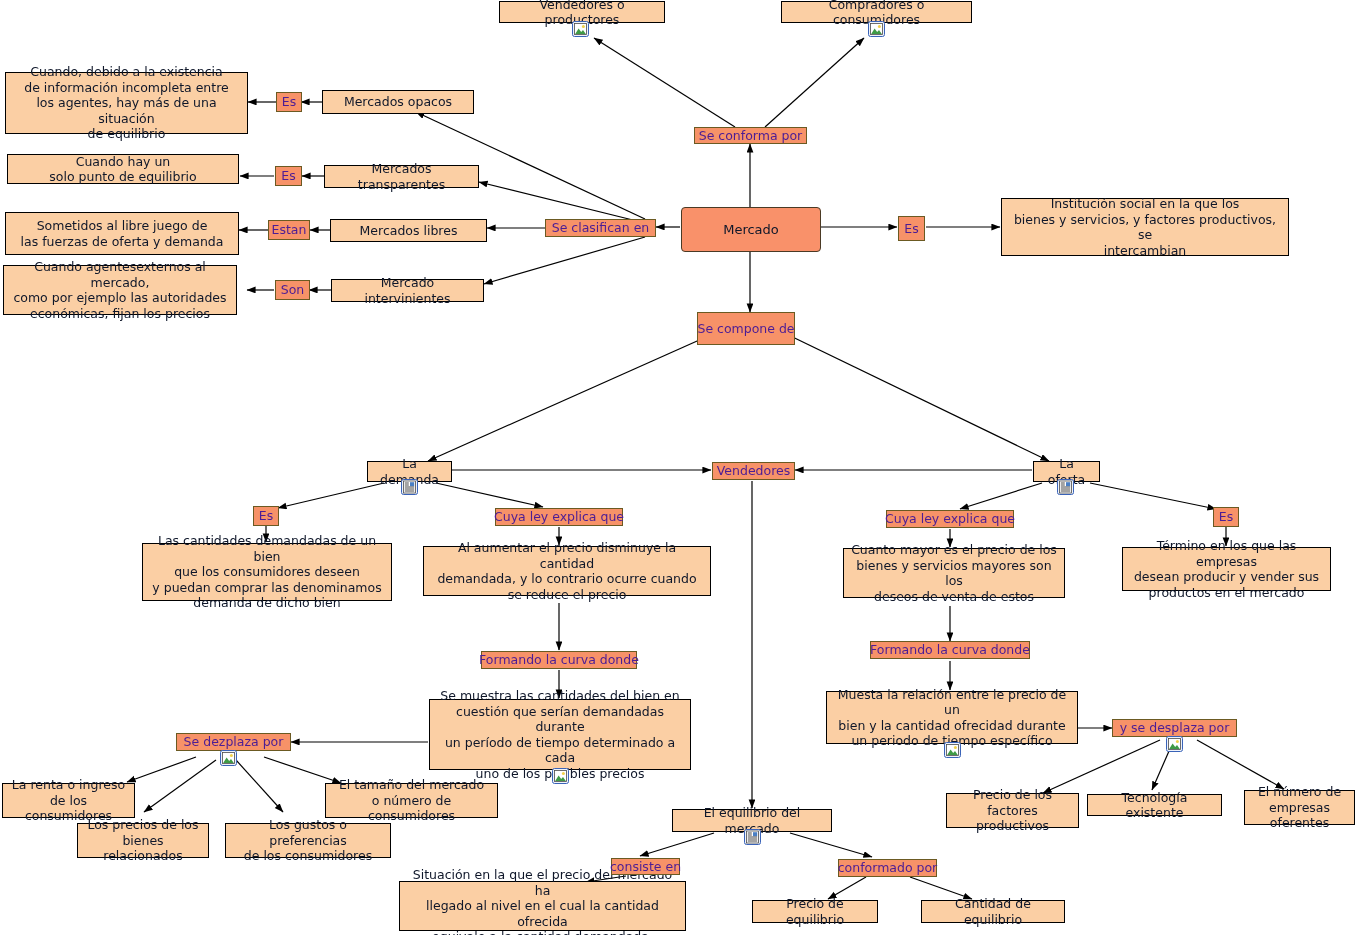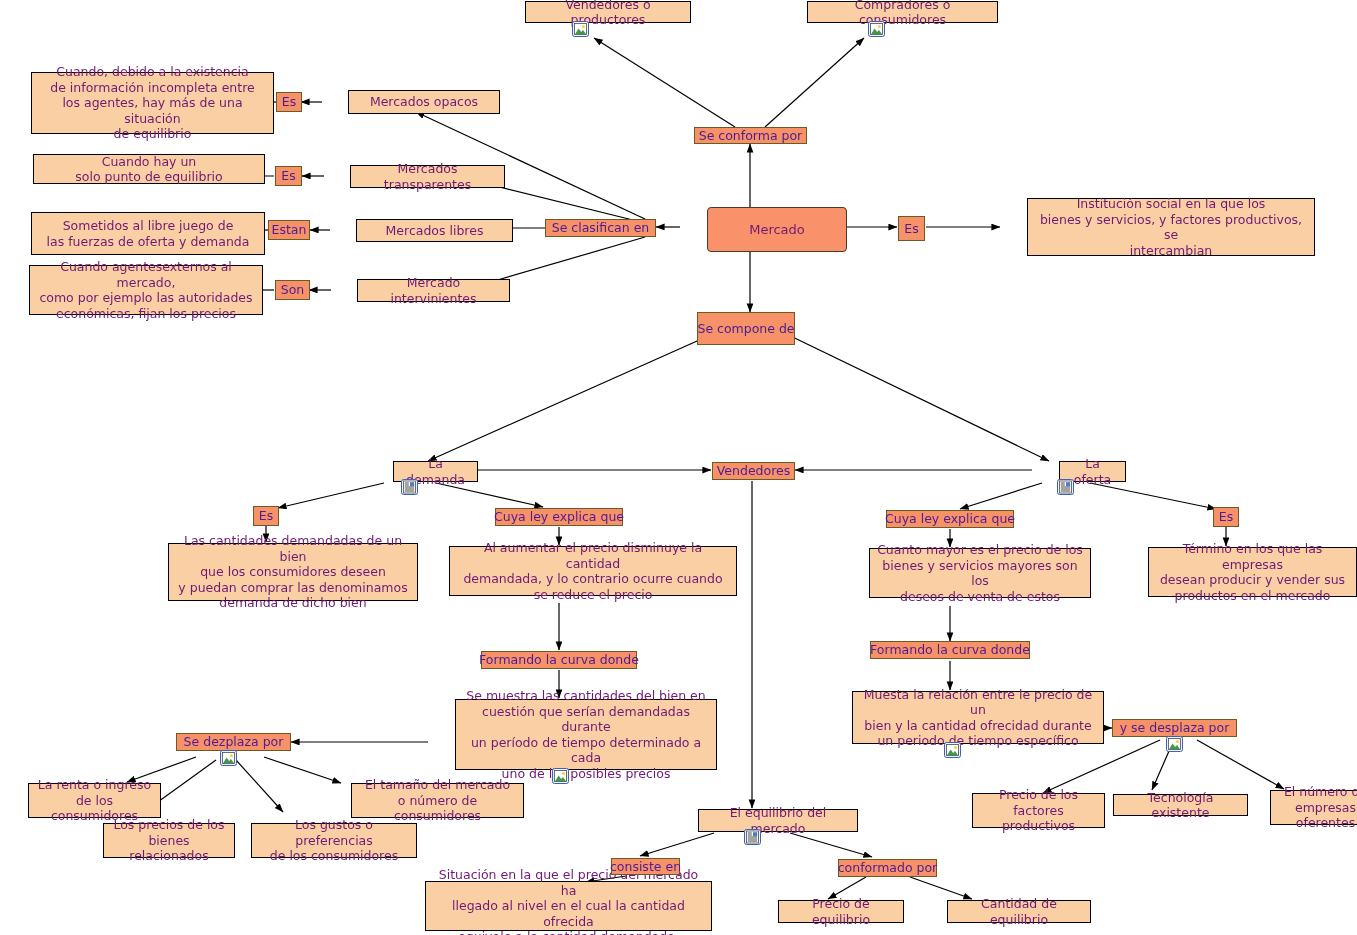--- a/index.html
+++ b/index.html
@@ -23,30 +23,29 @@
     left: 0; top: 0;
     width: 1357px;
     height: 935px;
     pointer-events: none;
   }
   .node {
     position: absolute;
     box-sizing: border-box;
     background: #fbcfa4;
     border: 1px solid #000000;
-    color: #701a75;
+    color: #0f172a;
     font-size: 12.5px;
     line-height: 15.5px;
     text-align: center;
     display: flex;
     align-items: center;
     justify-content: center;
     padding: 2px 5px;
     z-index: 3;
-    margin-left: 26px;
   }
   .node.root {
     background: #f9916a;
     border: 1px solid #4a3a25;
     border-radius: 4px;
     font-size: 13px;
   }
   .linklabel {
     position: absolute;
     box-sizing: border-box;
@@ -281,21 +280,21 @@
       <path d="M3.2,13 L6.6,7.6 L9.2,11 L11,9 L13.8,13 z" fill="#3f9a46"></path>
     </svg>
   </div>
 
   <div class="linklabel" style="left:886px; top:510px; width:128px; height:18px;">Cuya ley explica que</div>
   <div class="node" style="left:843px; top:548px; width:222px; height:50px; white-space:pre-line;">Cuanto mayor es el precio de los
 bienes y servicios mayores son los
 deseos de venta de estos</div>
 
   <div class="linklabel" style="left:1213px; top:507px; width:26px; height:20px;">Es</div>
-  <div class="node" style="left:1122px; top:547px; width:209px; height:50px; white-space:pre-line;">Término en los que las empresas
+  <div class="node" style="left:1122px; top:547px; width:209px; height:44px; white-space:pre-line;">Término en los que las empresas
 desean producir y vender sus
 productos en el mercado</div>
 
   <div class="linklabel" style="left:870px; top:641px; width:160px; height:18px;">Formando la curva donde</div>
   <div class="node" style="left:826px; top:691px; width:252px; height:53px; white-space:pre-line;">Muesta la relación entre le precio de un
 bien y la cantidad ofrecidad durante
 un periodo de tiempo específico</div>
   <div class="node-icon" style="left:944px; top:742px;">
     <svg width="17" height="16" viewBox="0 0 17 16">
       <rect x="0.5" y="0.5" width="16" height="15" rx="2" fill="#eef3fb" stroke="#3a63b8"></rect>

